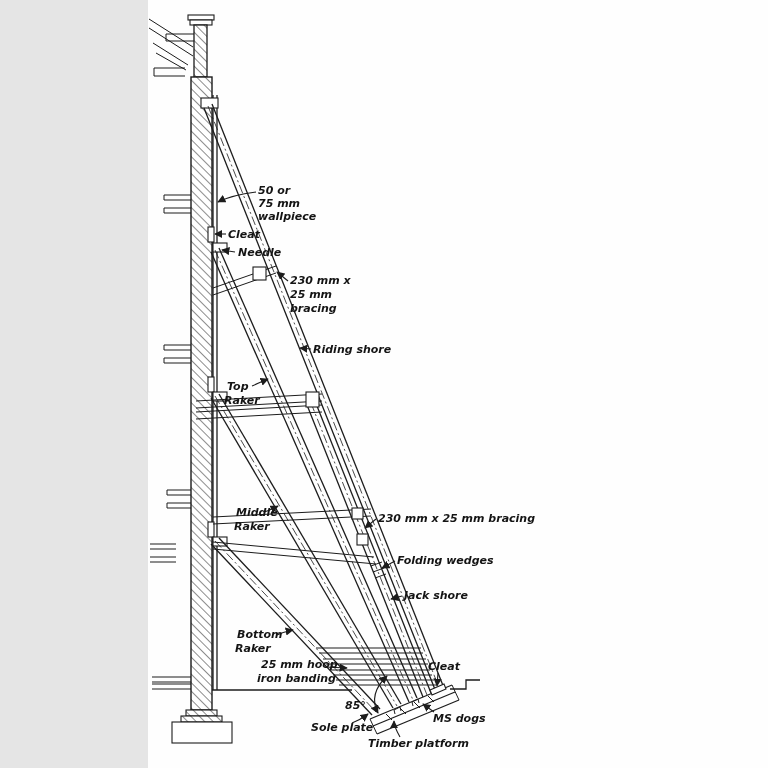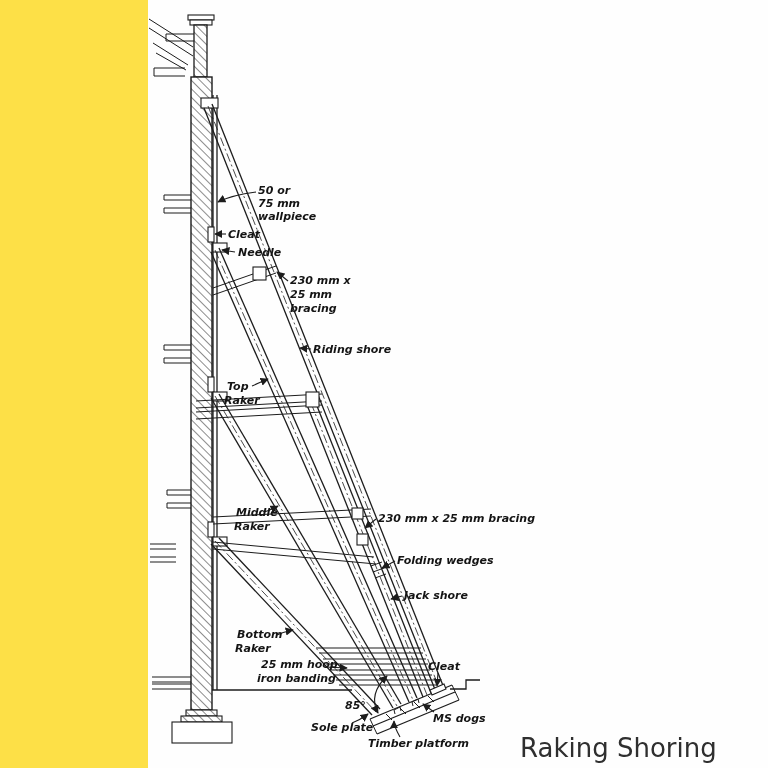--- a/index.html
+++ b/index.html
@@ -1,16 +1,16 @@
 <!DOCTYPE html>
 <html><head>
 <meta charset="utf-8">
 <style>
   html,body{margin:0;padding:0;}
-  .stage{position:relative;width:768px;height:768px;background:#fde047;overflow:hidden;
+  .stage{position:relative;width:768px;height:768px;background:#e5e5e5;overflow:hidden;
          font-family:"DejaVu Sans",sans-serif;}
   .scan-area{position:absolute;left:148px;top:0;width:620px;height:768px;background:#fefefe;}
   svg{position:absolute;left:0;top:0;}
   .ink{stroke:#1c1c1c;fill:none;stroke-width:1.3;}
   .thin{stroke:#1c1c1c;fill:none;stroke-width:1;}
   .cl{stroke:#1c1c1c;fill:none;stroke-width:0.8;stroke-dasharray:9 3 2 3;}
   .blk{fill:#ffffff;stroke:#1c1c1c;stroke-width:1.1;}
   .ldr{stroke:#1c1c1c;fill:none;stroke-width:1.1;}
   text.lbl{fill:#141414;font-style:italic;font-weight:700;font-size:11px;
            font-family:"DejaVu Sans",sans-serif;letter-spacing:0px;}
@@ -248,14 +248,13 @@
       <text class="lbl" x="257" y="682">iron banding</text>
       <text class="lbl" x="428" y="670">Cleat</text>
       <text class="lbl" x="345" y="709">85°</text>
       <text class="lbl" x="311" y="731">Sole plate</text>
       <text class="lbl" x="433" y="722">MS dogs</text>
       <text class="lbl" x="368" y="747">Timber platform</text>
     </g>
   </svg>
 
   <div class="watermark">civilrack.com</div>
-  <div class="caption">Raking Shoring</div>
 </div>
 
 </body></html>

